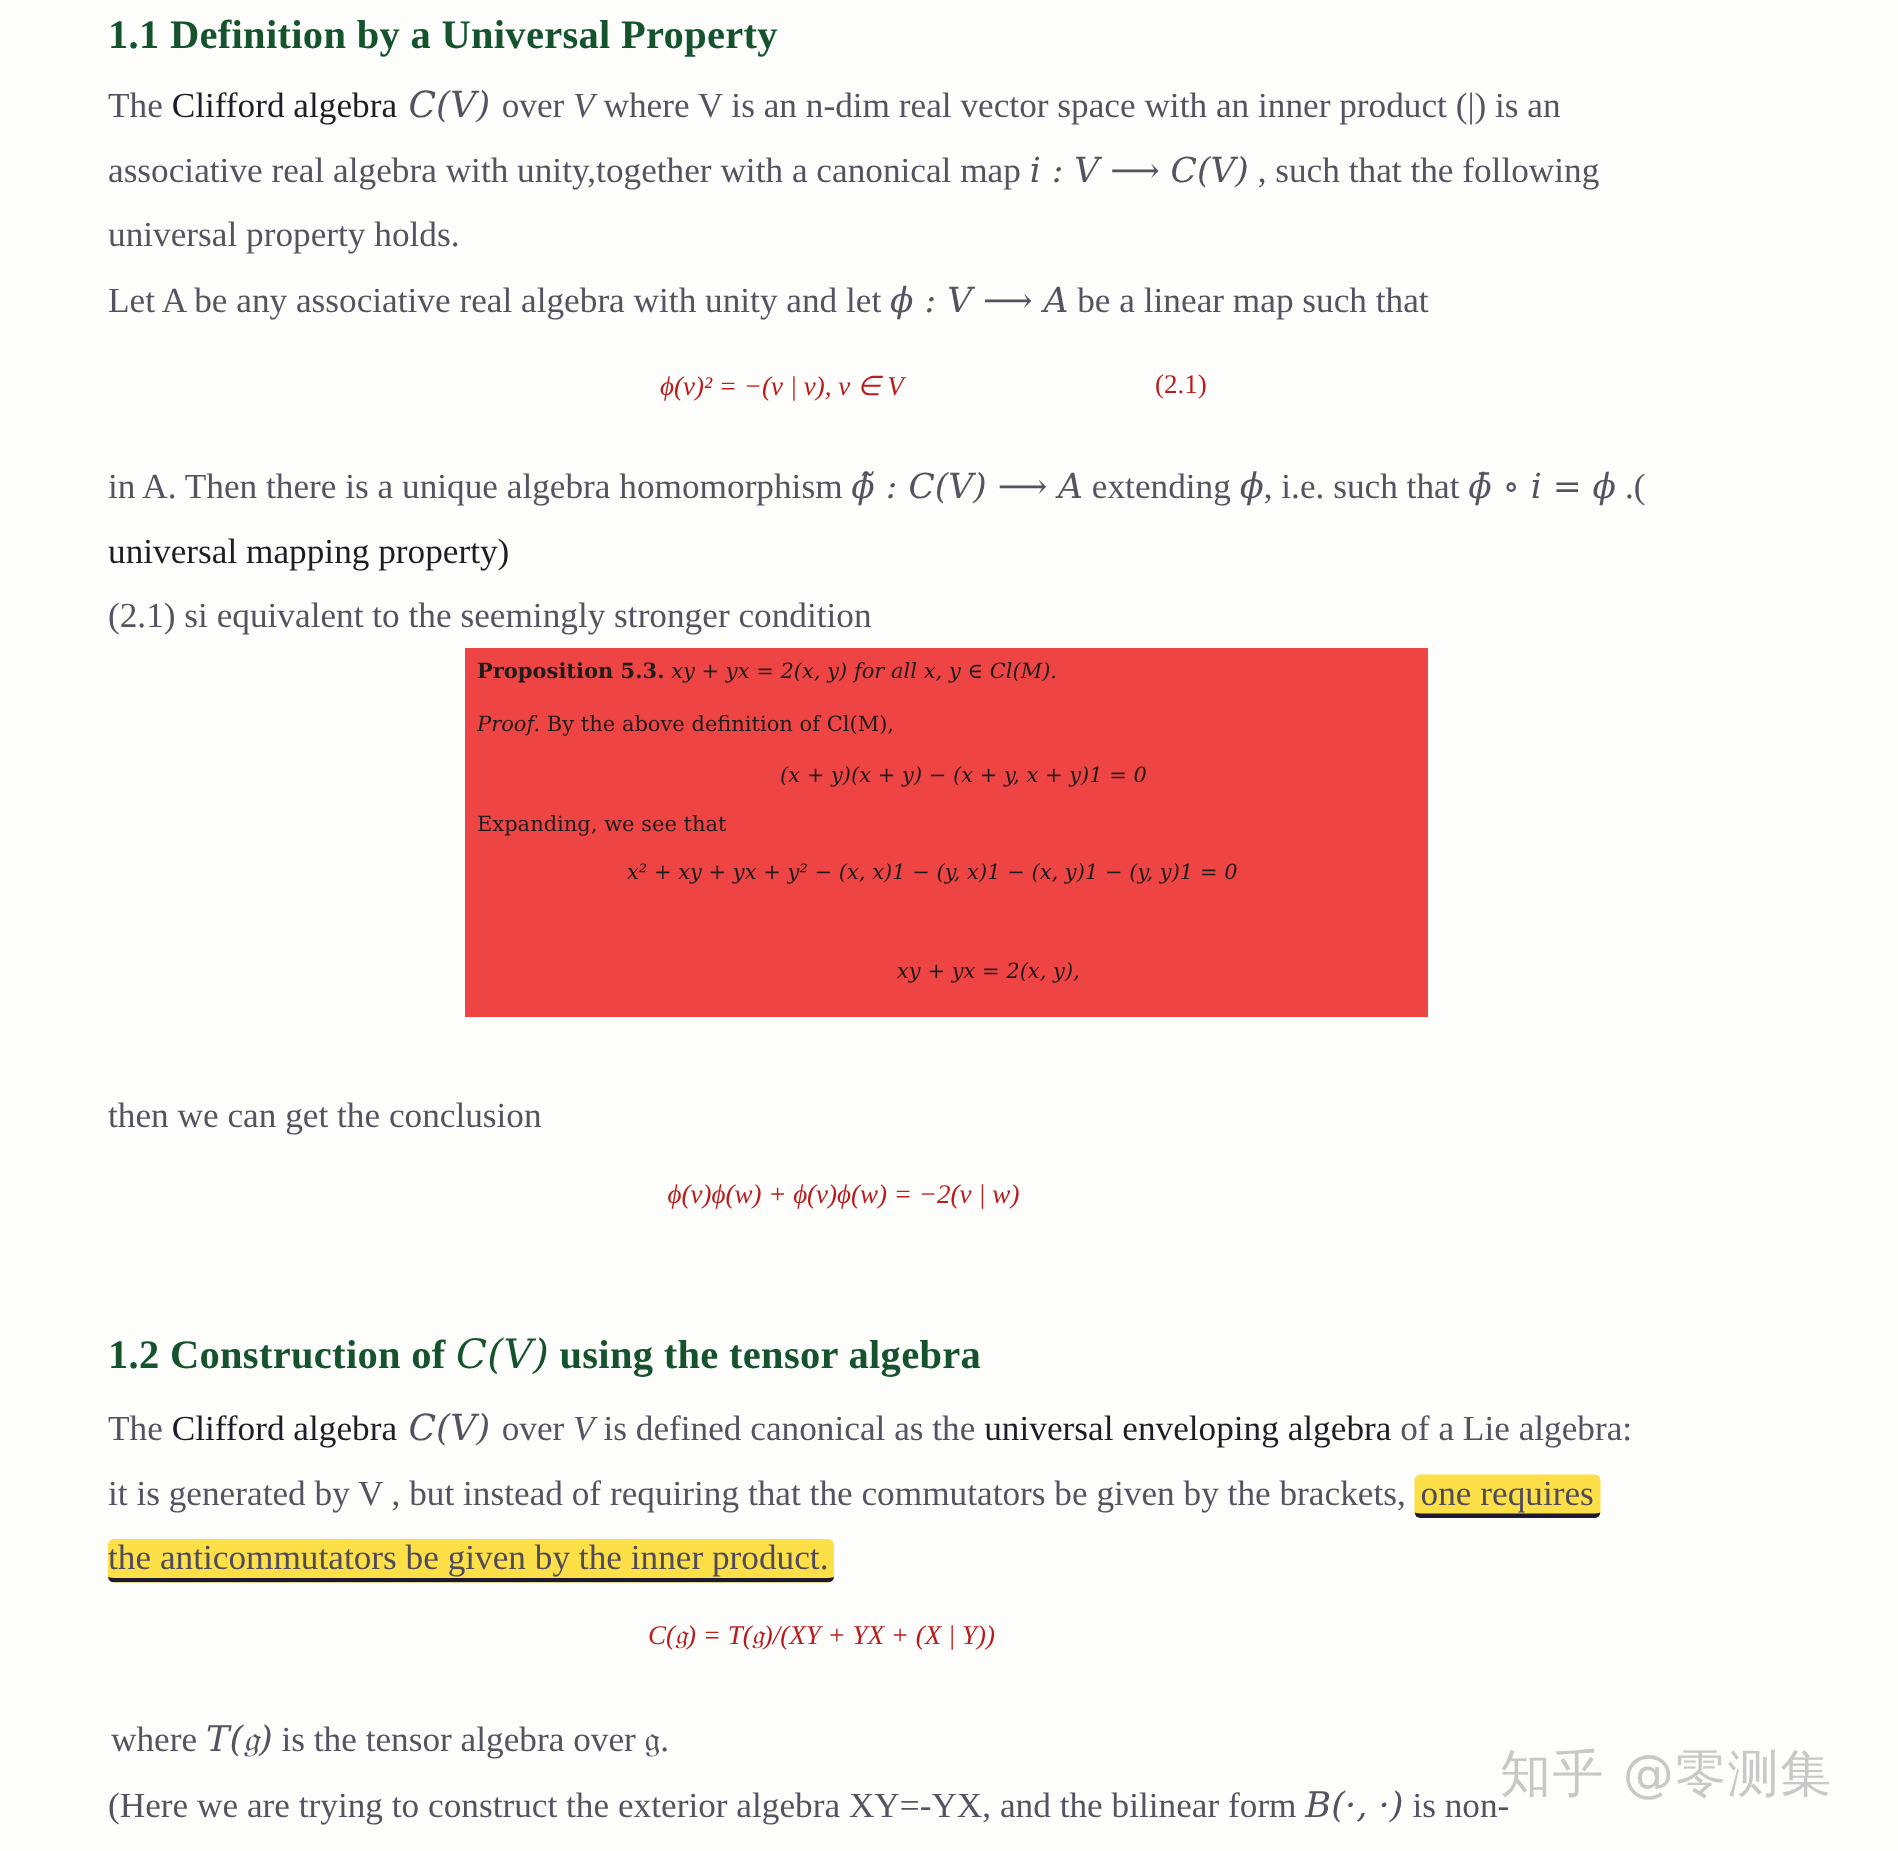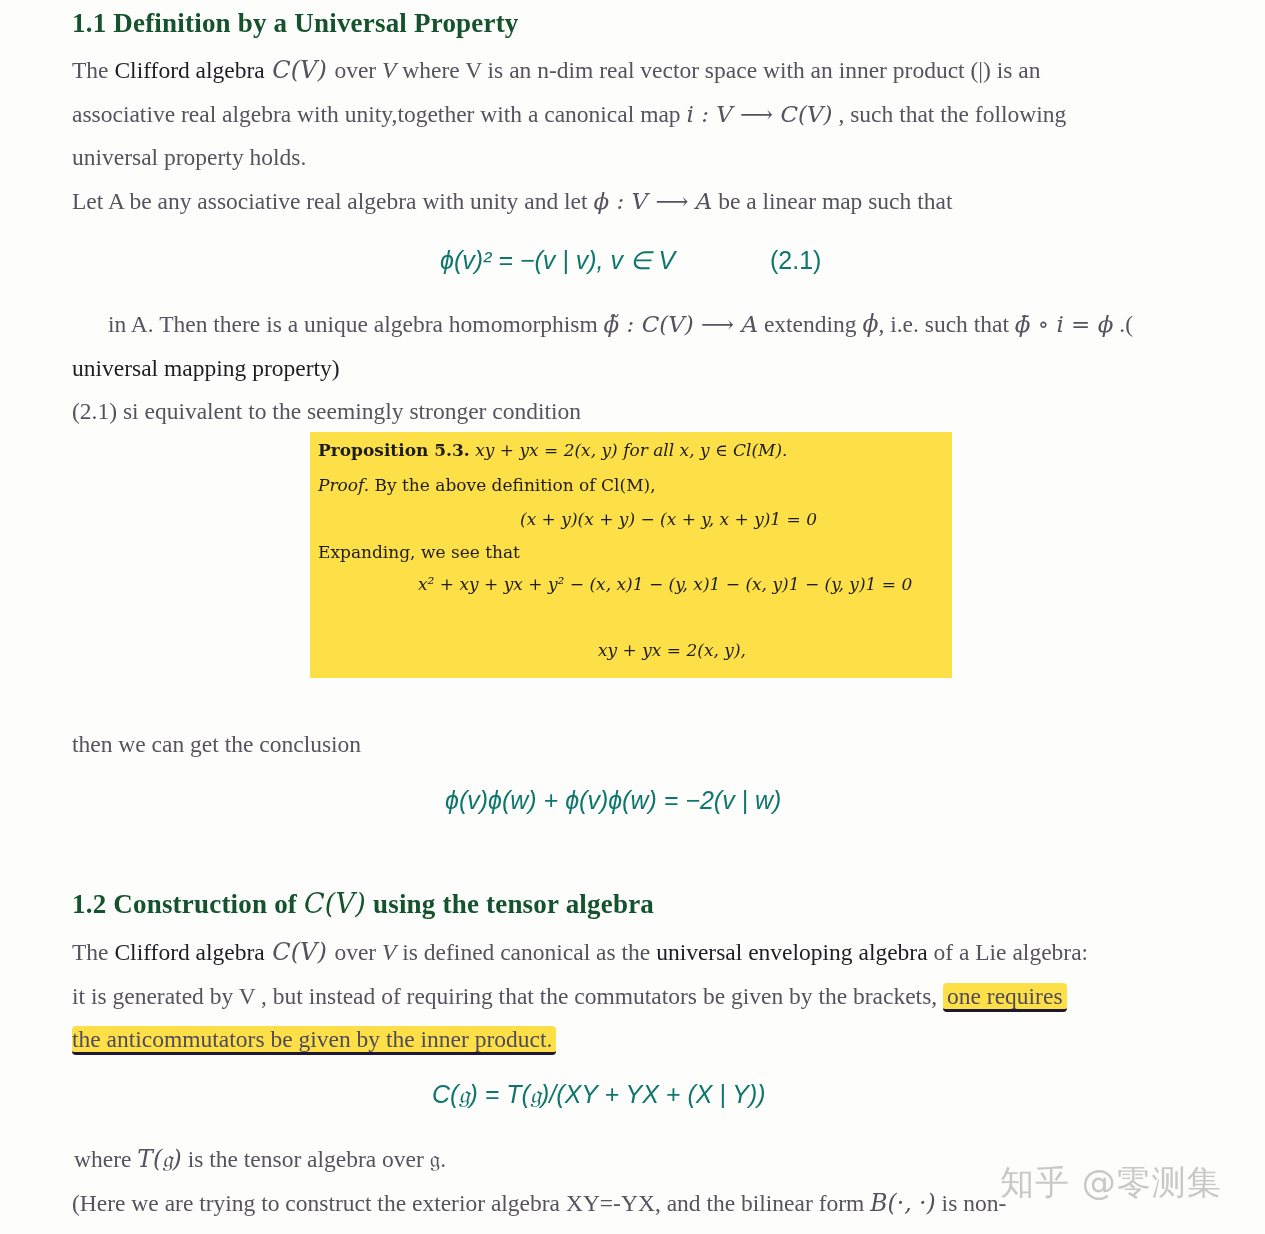--- a/index.html
+++ b/index.html
@@ -16,26 +16,26 @@
     white-space: nowrap; letter-spacing: 0.2px;
   }
   .line {
     position: absolute; left: 72px;
     font-size: 23.5px; line-height: 30px; white-space: nowrap; color: #56525f;
   }
   .dark { color: #1f1c25; }
   .m { font-style: italic; }
   .eq {
     position: absolute; white-space: nowrap;
-    font-size: 25px; color: #0f766e; font-family: Liberation Sans, sans-serif;
+    font-size: 18px; color: #b91c1c; font-family: Liberation Serif, serif;
   }
   .proof-box {
     position: absolute; left: 310px; top: 432px; width: 642px; height: 246px;
-    background: #fde047;
-    font-family: "DejaVu Serif", serif; color: #1d1d1d; font-size: 17px;
+    background: #ef4444;
+    font-family: "DejaVu Serif", serif; color: #1d1d1d; font-size: 14px;
   }
   .proof-box .pl { position: absolute; white-space: nowrap; }
   .proof-box i { font-style: italic; }
   .hl {
     background: #fde047; border-bottom: 3px solid #1e1830;
     border-radius: 4px; padding: 0 4px; color: #4f4a5c;
   }
   .watermark {
     position: absolute; left: 1000px; top: 1160px;
     font-family: "DejaVu Sans", sans-serif; font-size: 34px;
@@ -59,21 +59,21 @@
 
 <div class="line" style="top:186px;">
   <span>Let A be any  associative real algebra with unity and let </span><span class="m" style="font-family:'DejaVu Serif',serif;font-size:23px;">ϕ : V ⟶ A</span><span> be a linear map such that</span>
 </div>
 
 <div class="eq" style="left:440px; top:246px;">
   <span style="font-style:italic;">ϕ(v)² = −(v | v),    v ∈ V</span>
 </div>
 <div class="eq" style="left:770px; top:246px;">(2.1)</div>
 
-<div class="line" style="top:309px;margin-left:36px;">
+<div class="line" style="top:309px;">
   <span>in A. Then there is a unique algebra homomorphism </span><span class="m" style="font-family:'DejaVu Serif',serif;font-size:23px;">ϕ̃ : C(V) ⟶ A</span><span> extending </span><span class="m" style="font-family:'DejaVu Serif',serif;">ϕ</span><span>, i.e. such that </span><span class="m" style="font-family:'DejaVu Serif',serif;font-size:23px;">ϕ̄ ∘ i = ϕ</span><span> .(</span>
 </div>
 
 <div class="line dark" style="top:353px;">
   <span>universal mapping property)</span>
 </div>
 
 <div class="line" style="top:396px;">(2.1) si equivalent to the seemingly stronger condition</div>
 
 <div class="proof-box">

